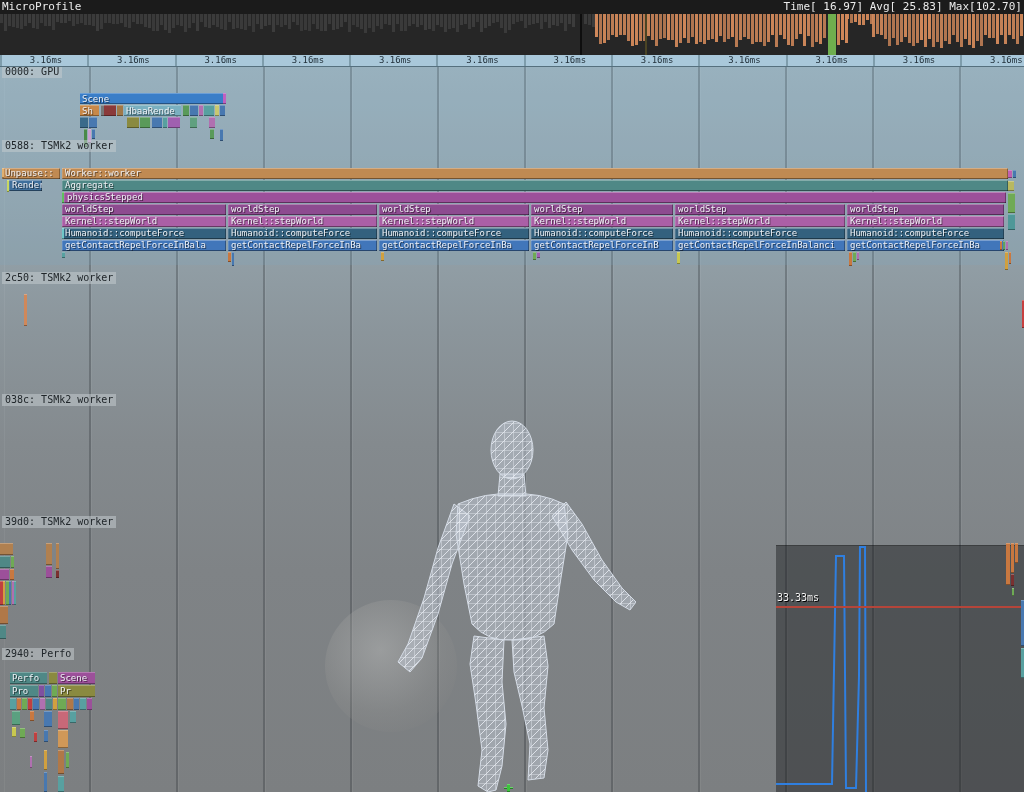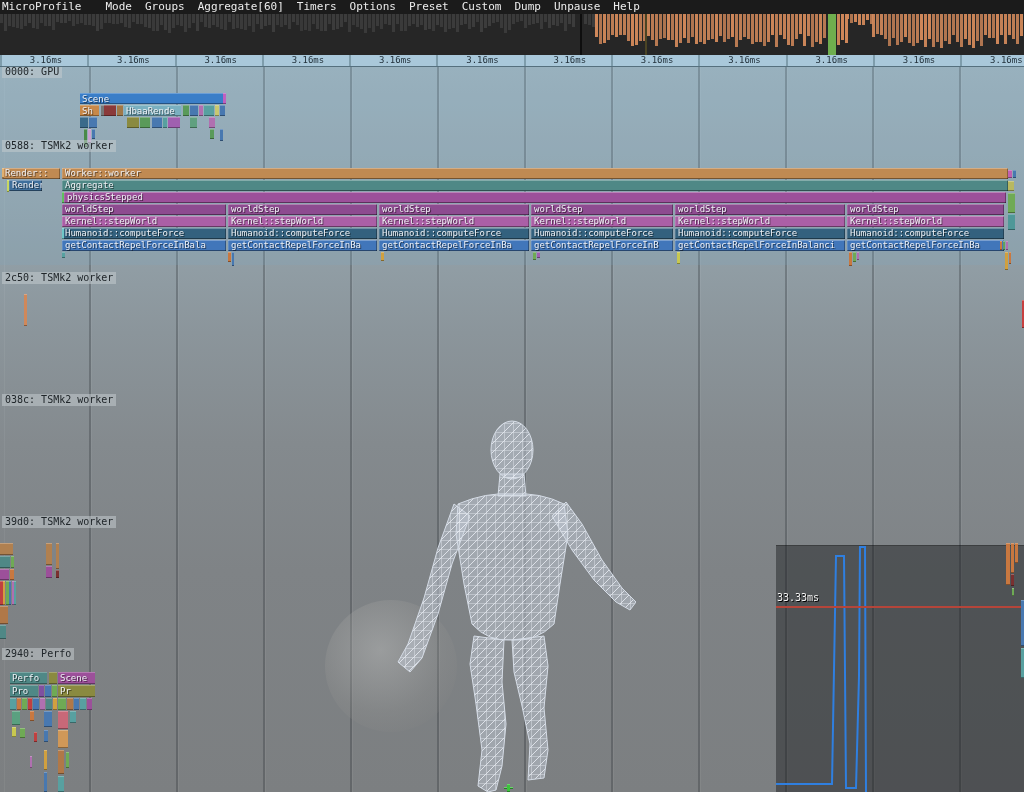--- a/index.html
+++ b/index.html
@@ -71,21 +71,21 @@
       <path d="M116,226 L148,222 L152,252 L148,294 L152,336 L148,364 L132,366 L134,330 L126,292 L118,258 Z"></path>
     </g>
   </defs>
   <use href="#figure" fill="#c3ccd8" fill-opacity="0.5"></use>
   <use href="#figure" fill="url(#mesh)" opacity="0.85"></use>
   <use href="#figure" fill="none" stroke="#d5dce6" stroke-width="1"></use>
 </svg>
 
 <div id="menubar">
   <span class="brand">MicroProfile</span>
-  <span id="menu-items"><span class="mi">Mode</span><span class="mi">Groups</span><span class="mi">Aggregate[60]</span><span class="mi">Timers</span><span class="mi">Options</span><span class="mi">Preset</span><span class="mi">Custom</span><span class="mi">Dump</span><span class="mi">Unpause</span><span class="mi">Help</span></span>
+  <span id="menustats">Time[ 16.97] Avg[ 25.83] Max[102.70]</span>
 </div>
 
 <div id="histogram">
     <div class="hbar" style="left: 0px; width: 3px; height: 9px; background: rgb(61, 61, 61); opacity: 0.84;"></div>
     <div class="hbar" style="left: 4px; width: 3px; height: 17px; background: rgb(61, 61, 61); opacity: 0.93;"></div>
     <div class="hbar" style="left: 8px; width: 3px; height: 12px; background: rgb(61, 61, 61); opacity: 0.88;"></div>
     <div class="hbar" style="left: 12px; width: 3px; height: 13px; background: rgb(61, 61, 61); opacity: 0.91;"></div>
     <div class="hbar" style="left: 16px; width: 3px; height: 14px; background: rgb(61, 61, 61); opacity: 0.91;"></div>
     <div class="hbar" style="left: 20px; width: 3px; height: 15px; background: rgb(61, 61, 61); opacity: 0.84;"></div>
     <div class="hbar" style="left: 24px; width: 3px; height: 12px; background: rgb(61, 61, 61); opacity: 0.88;"></div>
@@ -355,21 +355,21 @@
     <div class="cell">3.16ms</div>
   </div>
 
 <div id="overlay">
     <div class="tracklabel" style="left: 2px; top: 66px;">0000: GPU</div>
     <div class="tracklabel" style="left: 2px; top: 140px;">0588: TSMk2 worker</div>
     <div class="tracklabel" style="left: 2px; top: 272px;">2c50: TSMk2 worker</div>
     <div class="tracklabel" style="left: 2px; top: 394px;">038c: TSMk2 worker</div>
     <div class="tracklabel" style="left: 2px; top: 516px;">39d0: TSMk2 worker</div>
     <div class="tracklabel" style="left: 2px; top: 648px;">2940: Perfo</div>
-    <div class="seg" style="left: 2px; top: 168px; width: 58px; background: rgb(192, 138, 82);">Render::</div>
+    <div class="seg" style="left: 2px; top: 168px; width: 58px; background: rgb(192, 138, 82);">Unpause::</div>
     <div class="seg" style="left: 62px; top: 168px; width: 946px; background: rgb(192, 138, 82);">Worker::worker</div>
     <div class="seg" style="left: 9px; top: 180px; width: 33px; background: rgb(63, 111, 156);">Render</div>
     <div class="seg" style="left: 62px; top: 180px; width: 946px; background: rgb(79, 136, 134);">Aggregate</div>
     <div class="seg" style="left: 64px; top: 192px; width: 942px; background: rgb(156, 80, 154);">physicsStepped</div>
     <div class="seg" style="left: 62px; top: 204px; width: 164px; background: rgb(141, 75, 144);">worldStep</div>
     <div class="seg" style="left: 228px; top: 204px; width: 149px; background: rgb(141, 75, 144);">worldStep</div>
     <div class="seg" style="left: 379px; top: 204px; width: 150px; background: rgb(141, 75, 144);">worldStep</div>
     <div class="seg" style="left: 531px; top: 204px; width: 142px; background: rgb(141, 75, 144);">worldStep</div>
     <div class="seg" style="left: 675px; top: 204px; width: 170px; background: rgb(141, 75, 144);">worldStep</div>
     <div class="seg" style="left: 847px; top: 204px; width: 157px; background: rgb(141, 75, 144);">worldStep</div>

